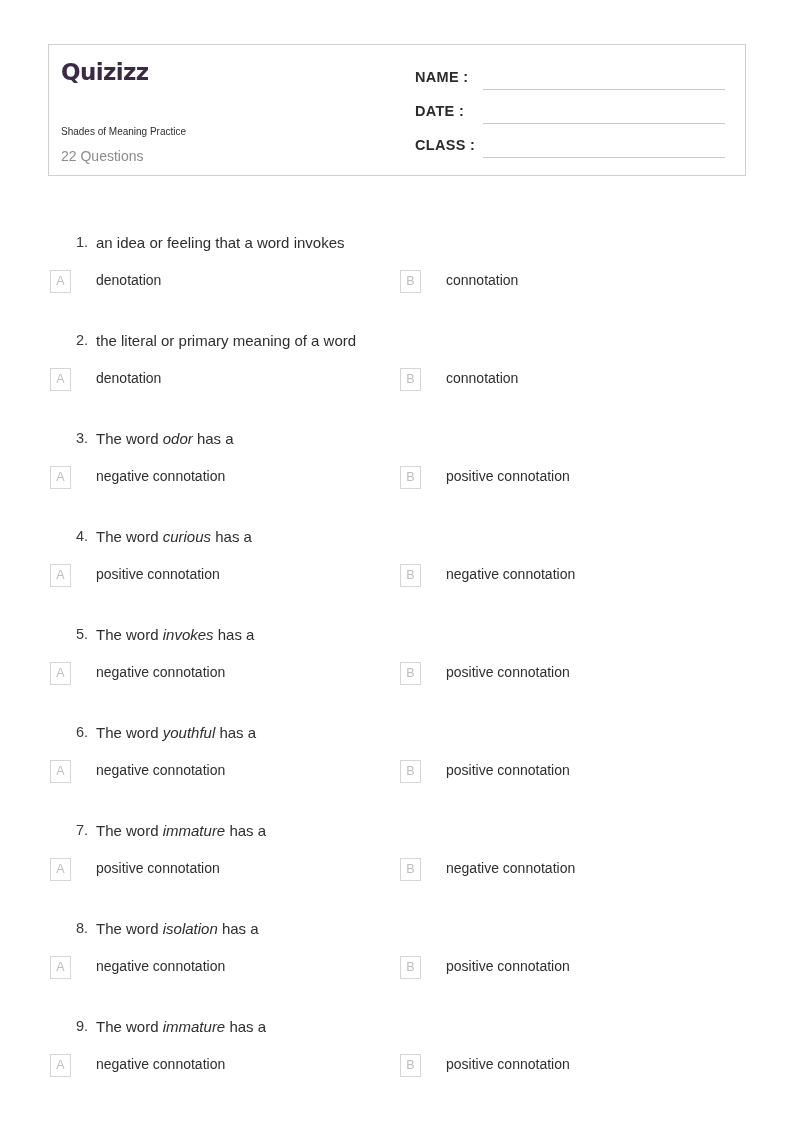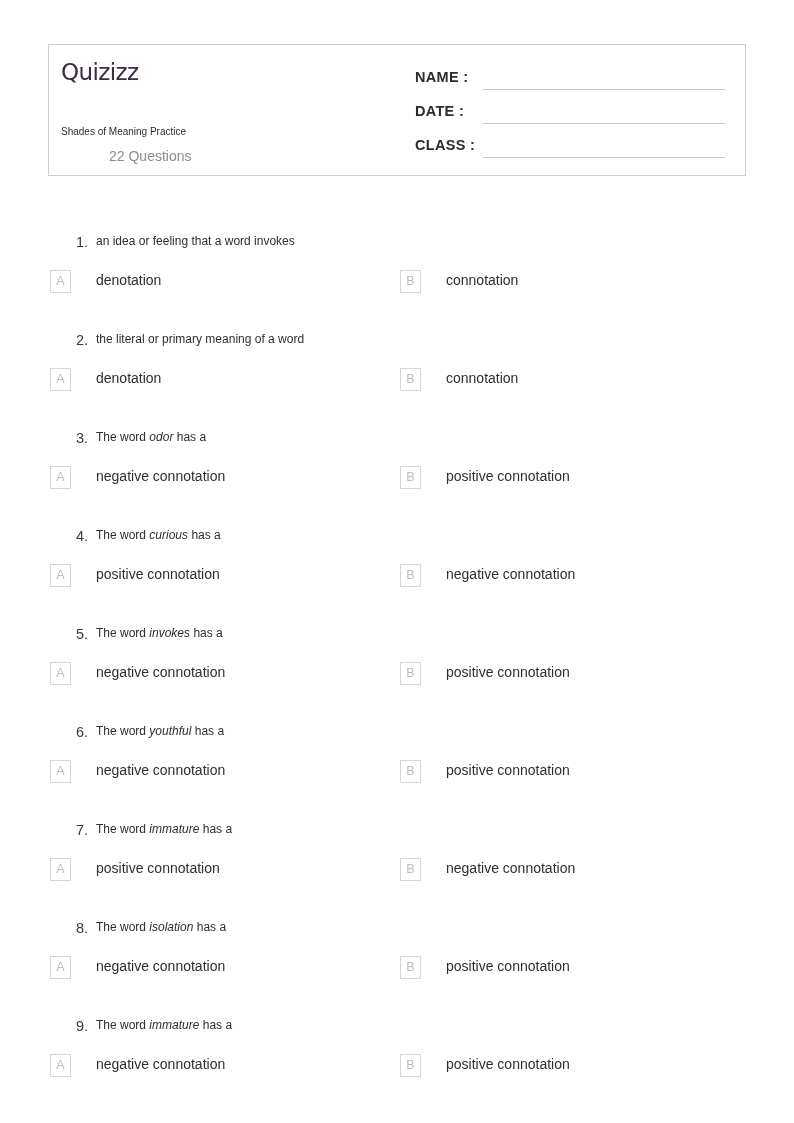--- a/index.html
+++ b/index.html
@@ -33,40 +33,39 @@
     top: 0;
     width: 350px;
     height: 100%;
   }
   .logo {
     position: absolute;
     left: 0;
     top: 14px;
     font-family: "DejaVu Sans", sans-serif;
     font-size: 23px;
-    font-weight: normal;
+    font-weight: bold;
     letter-spacing: -0.6px;
     color: #3b2a46;
   }
   .quiz-title {
     position: absolute;
     left: 0;
     top: 81px;
     font-size: 10px;
     color: #2d2d2d;
     white-space: nowrap;
   }
   .quiz-sub {
     position: absolute;
     left: 0;
     top: 103px;
     font-size: 14px;
     color: #8c8c8c;
     white-space: nowrap;
-    margin-left: 48px;
   }
 
   .header-right {
     position: absolute;
     left: 366px;
     top: 18px;
     width: 320px;
     font-weight: bold;
   }
   .field-row {
@@ -112,21 +111,21 @@
     top: 6px;
     width: 30px;
     text-align: right;
     font-size: 14.5px;
     color: #3a3a3a;
   }
   .q-text {
     position: absolute;
     left: 48px;
     top: 6px;
-    font-size: 12px;
+    font-size: 15px;
     color: #2e2e2e;
     white-space: nowrap;
   }
   .q-text i {
     font-style: italic;
   }
 
   .opt-row {
     position: absolute;
     left: 0;

